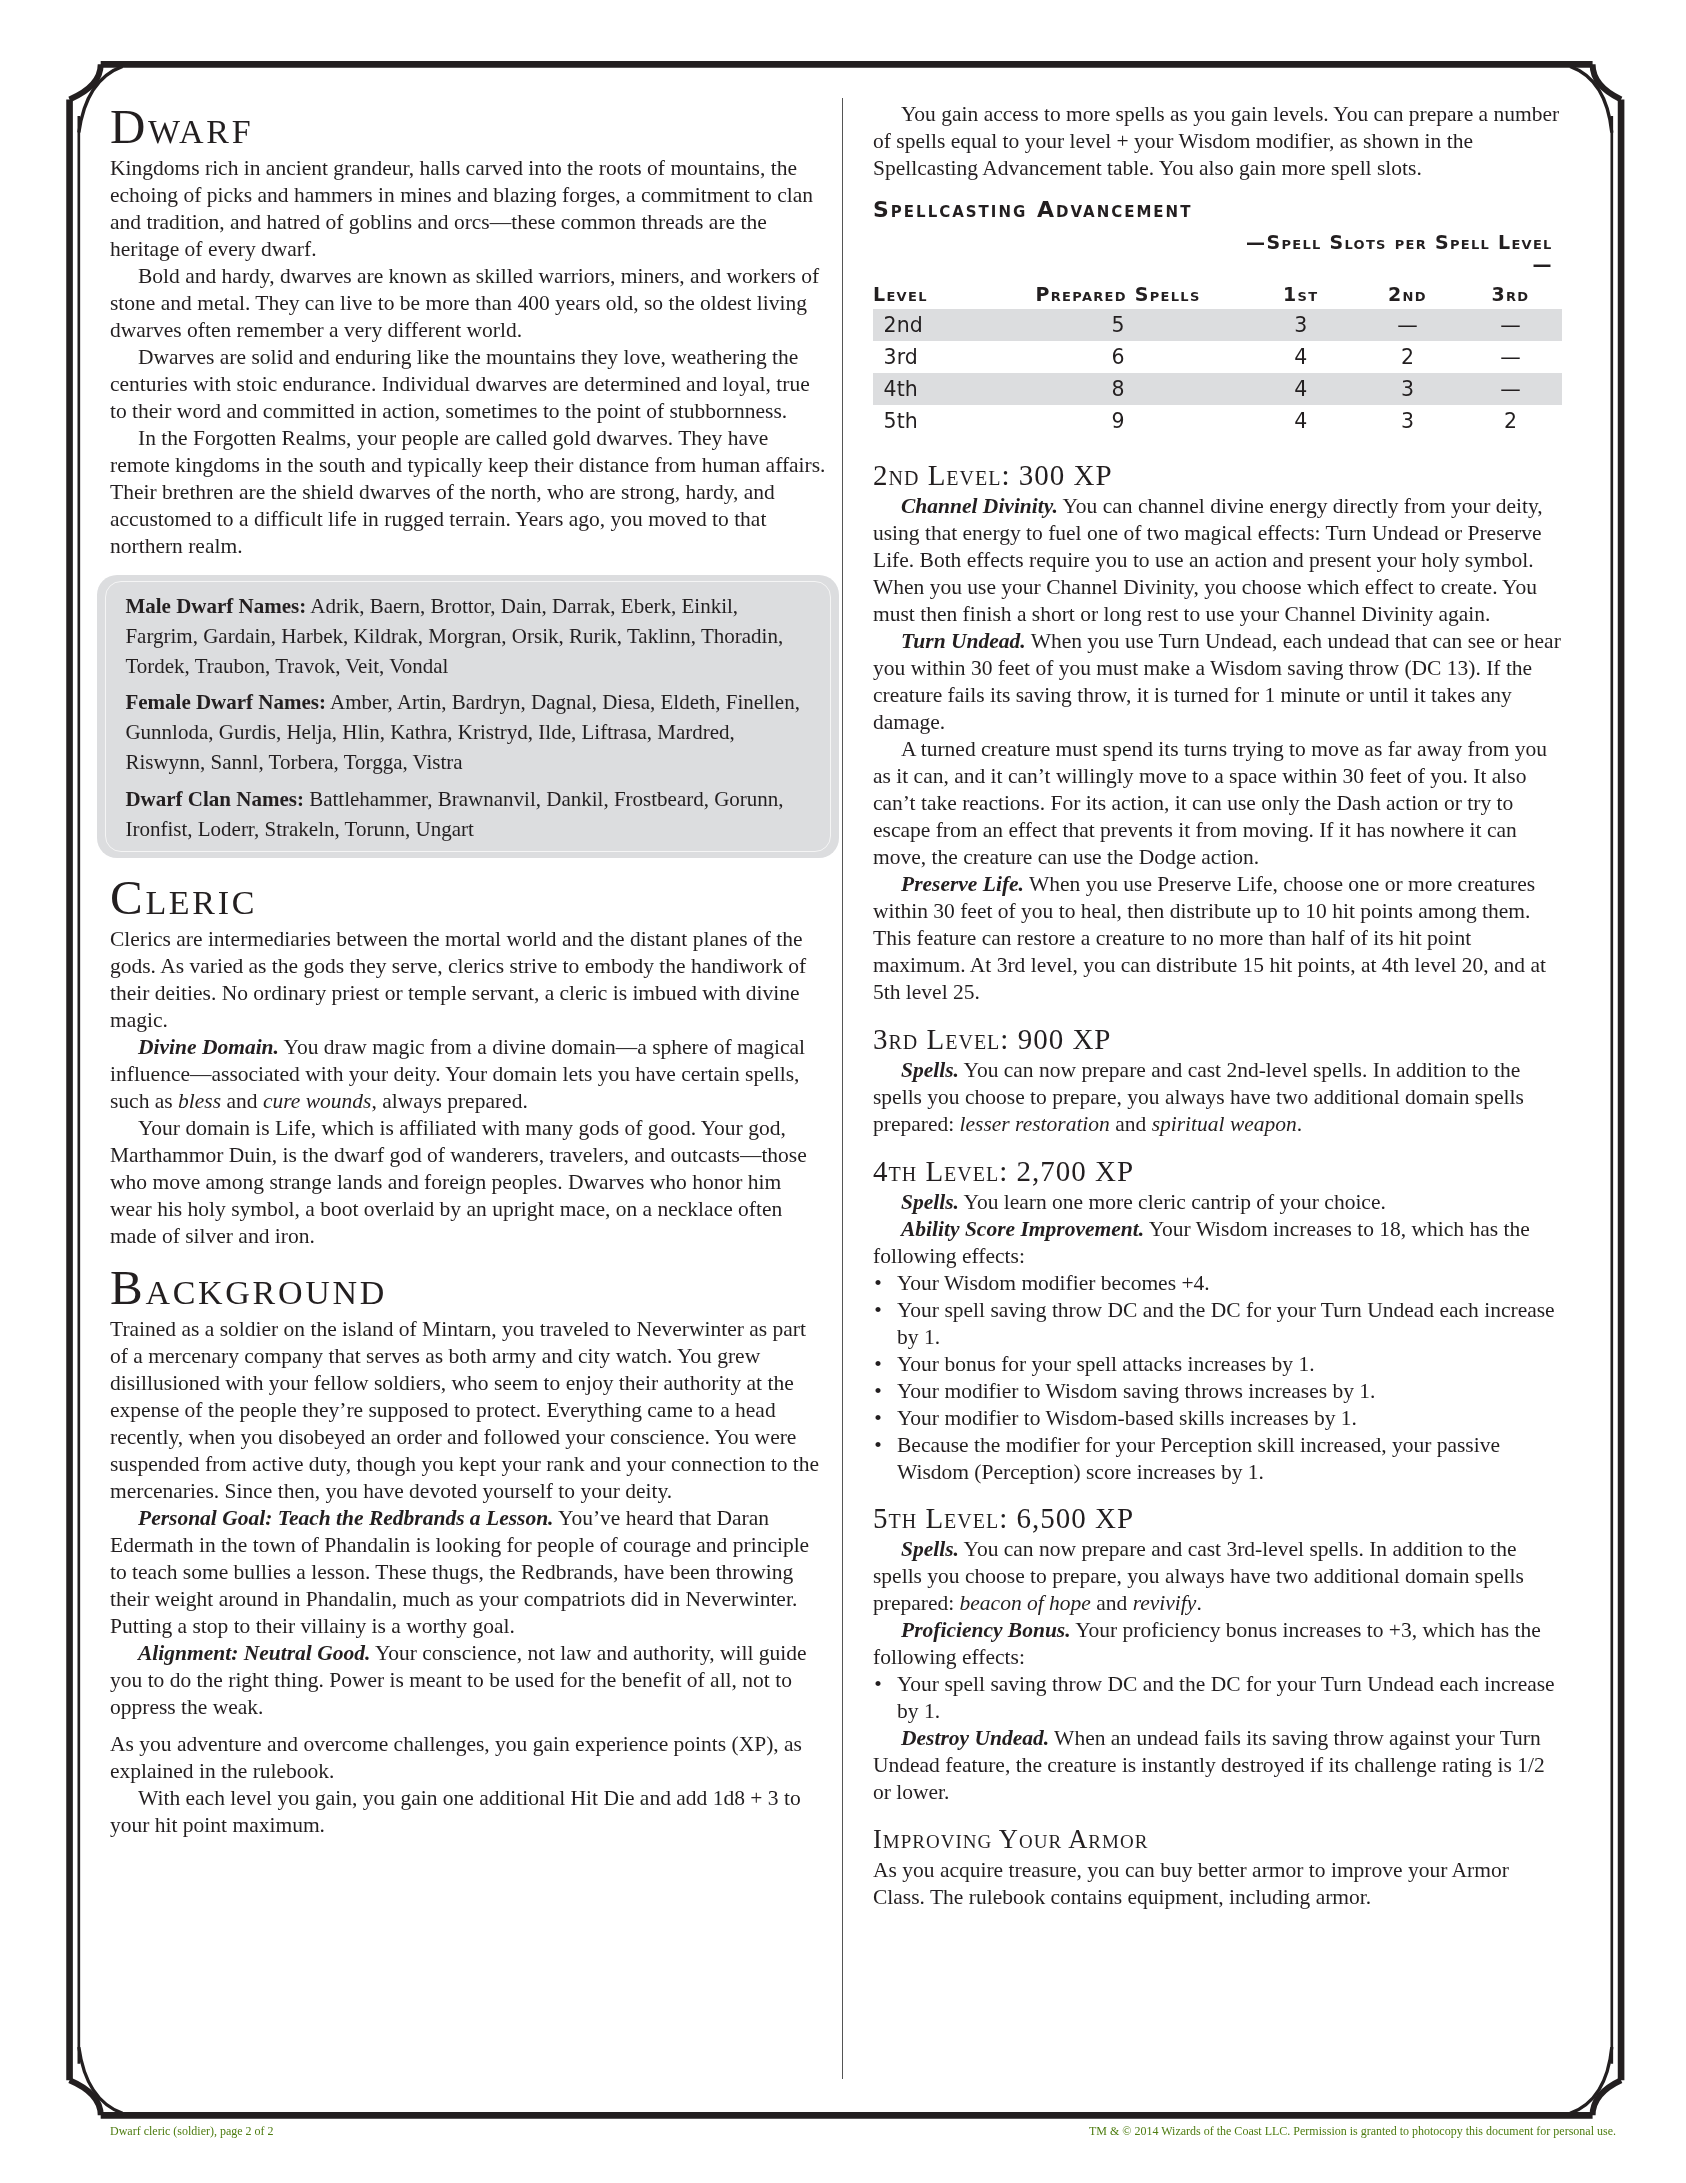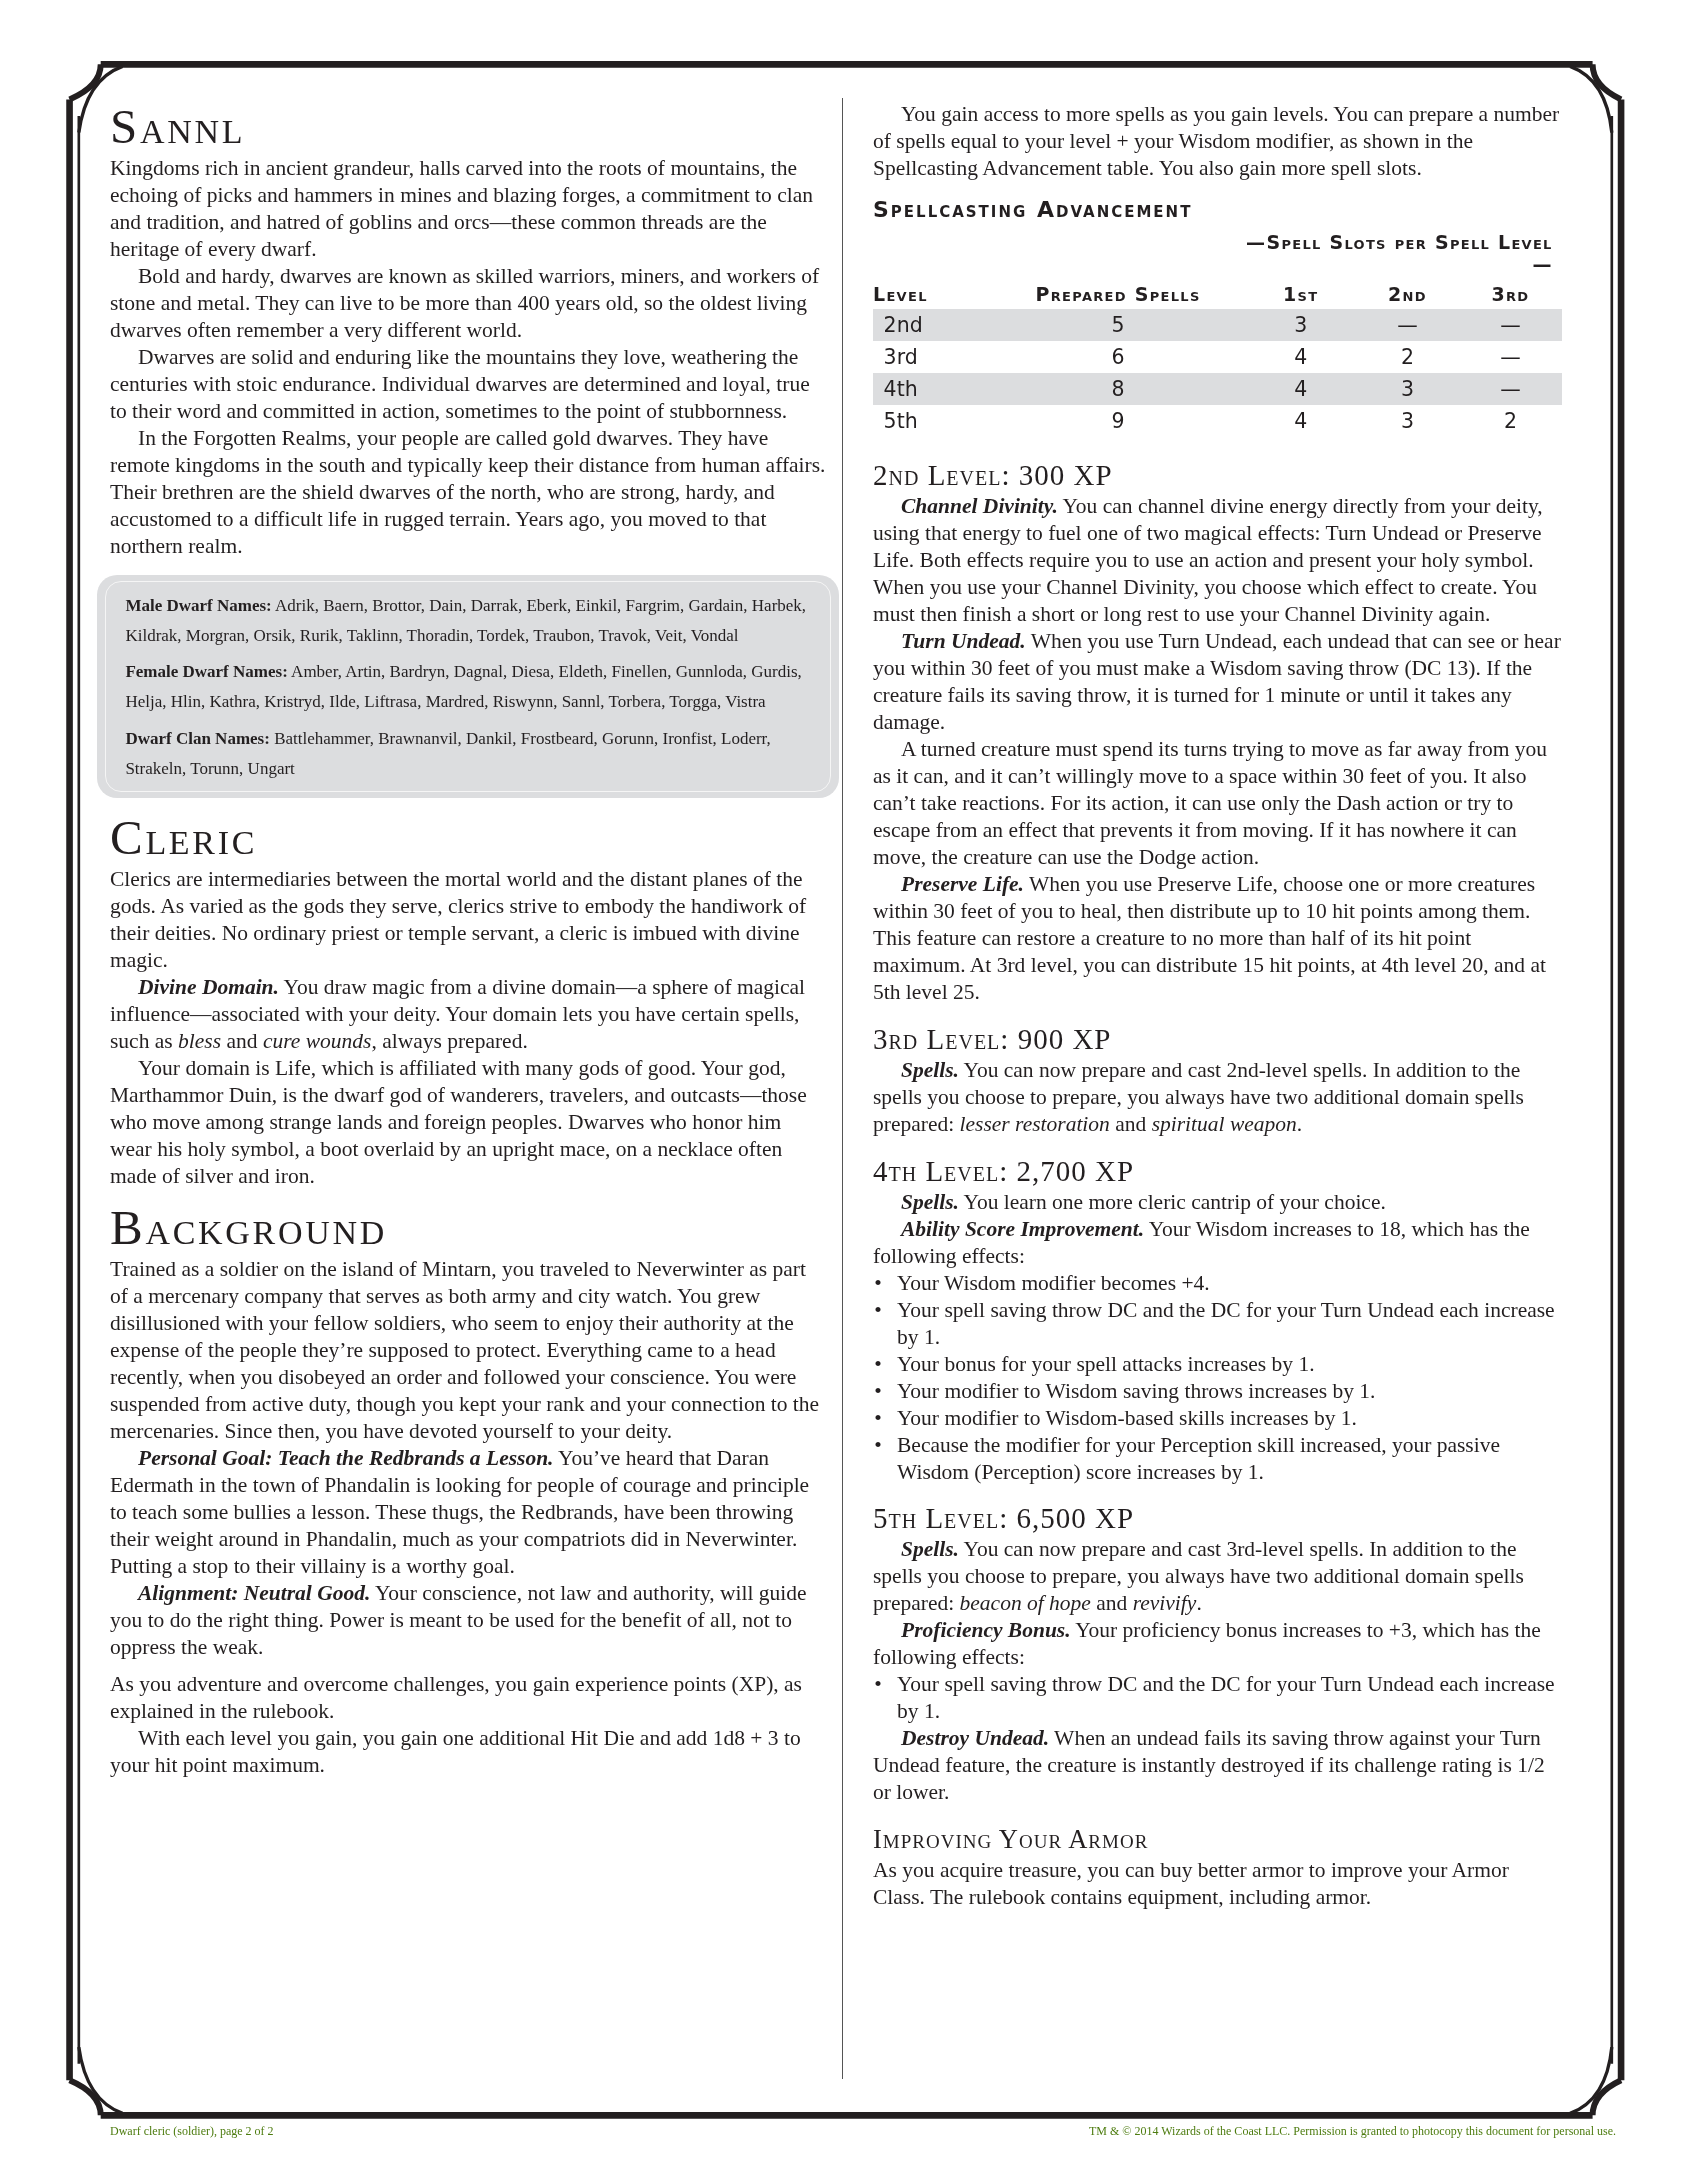--- a/index.html
+++ b/index.html
@@ -16,21 +16,21 @@
        font-size:49px; line-height:56px; }
   h2 { margin:0; font-weight:normal; font-variant:small-caps; letter-spacing:1px;
        font-size:29px; line-height:36px; }
   h3 { margin:0; font-family:"DejaVu Sans","Liberation Sans",sans-serif; font-weight:bold;
        font-variant:small-caps; letter-spacing:2px; font-size:22px; line-height:29px; }
   b i, i b, .bi { font-weight:bold; font-style:italic; }
   .sidebar { position:relative; background:#dcdddf; margin:14.6px -12.6px 12px -12.6px;
              padding:16px 26.5px 14.6px 28px; border-radius:20px; }
   .sidebar::before { content:""; position:absolute; left:8px; right:8px; top:6.6px; bottom:6.6px;
              border:1.3px solid #f5f5f5; border-radius:16px; pointer-events:none; }
-  .sidebar p { font-size:17px; line-height:30px; }
+  .sidebar p { font-size:21px; line-height:30px; }
   .sidebar p + p { margin-top:6.6px; }
   .sidebar b { font-weight:bold; }
   .gap-h1 { margin-top:10px; }
   table.spells { border-collapse:collapse; width:689px; margin-top:2.7px;
                  font-family:"DejaVu Sans","Liberation Sans",sans-serif; }
   table.spells th { font-weight:bold; font-variant:small-caps; font-size:19px; letter-spacing:1.3px;
                  text-align:center; padding:4px 0 2.7px 0; height:25px; }
   table.spells th.lvl { text-align:left; padding-left:0; }
   table.spells th.span { text-align:right; padding-right:9.3px; }
   table.spells td { font-size:20.5px; text-align:center; height:32px; padding:0; color:#231f20; }
@@ -72,21 +72,21 @@
 
     <path d="M 2404 3193 Q 2404 3160 2447 3140" stroke-width="9"></path>
     <path d="M 2370 3190 Q 2425 3170 2433 3090" stroke-width="5"></path>
   </g>
 </svg>
 
 <div class="divider"></div>
 
 <div class="col col-left">
   <section>
-    <h1>Sannl</h1>
+    <h1>Dwarf</h1>
     <p>Kingdoms rich in ancient grandeur, halls carved into the roots of mountains, the echoing of picks and hammers in mines and blazing forges, a commitment to clan and tradition, and hatred of goblins and orcs—these common threads are the heritage of every dwarf.</p>
     <p class="ind">Bold and hardy, dwarves are known as skilled warriors, miners, and workers of stone and metal. They can live to be more than 400 years old, so the oldest living dwarves often remember a very different world.</p>
     <p class="ind">Dwarves are solid and enduring like the mountains they love, weathering the centuries with stoic endurance. Individual dwarves are determined and loyal, true to their word and committed in action, sometimes to the point of stubbornness.</p>
     <p class="ind">In the Forgotten Realms, your people are called gold dwarves. They have remote kingdoms in the south and typically keep their distance from human affairs. Their brethren are the shield dwarves of the north, who are strong, hardy, and accustomed to a difficult life in rugged terrain. Years ago, you moved to that northern realm.</p>
 
     <div class="sidebar">
       <p><b>Male Dwarf Names:</b> <span>Adrik, Baern, Brottor, Dain, Darrak, Eberk, Einkil, Fargrim, Gardain, Harbek, Kildrak, Morgran, Orsik, Rurik, Taklinn, Thoradin, Tordek, Traubon, Travok, Veit, Vondal</span></p>
       <p><b>Female Dwarf Names:</b> <span>Amber, Artin, Bardryn, Dagnal, Diesa, Eldeth, Finellen, Gunnloda, Gurdis, Helja, Hlin, Kathra, Kristryd, Ilde, Liftrasa, Mardred, Riswynn, Sannl, Torbera, Torgga, Vistra</span></p>
       <p><b>Dwarf Clan Names:</b> <span>Battlehammer, Brawnanvil, Dankil, Frostbeard, Gorunn, Ironfist, Loderr, Strakeln, Torunn, Ungart</span></p>
     </div>

